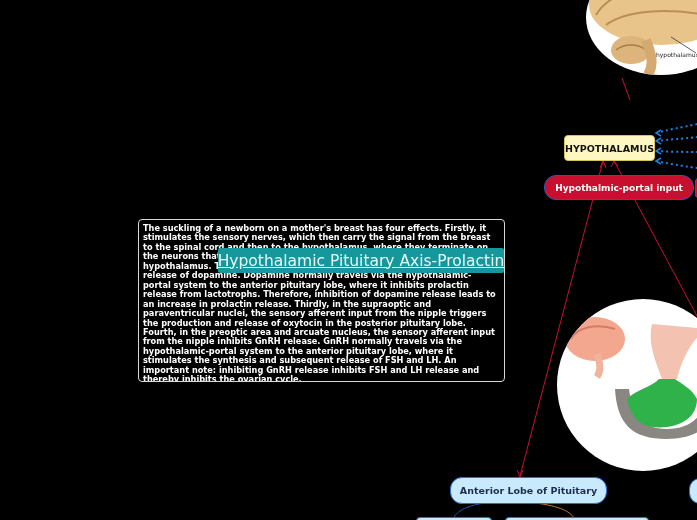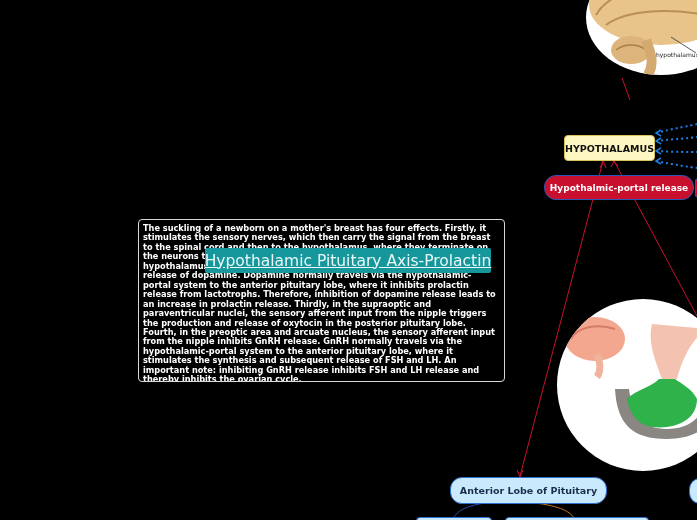--- a/index.html
+++ b/index.html
@@ -8,21 +8,21 @@
       font-family:"DejaVu Sans", sans-serif;
     }
     svg.links { position:absolute; left:0; top:0; }
     .note {
       position:absolute; left:138px; top:219px; width:356px; height:153px;
       border:1px solid #d8d8d8; border-radius:4px; background:#000;
       color:#fff; font-size:8.2px; font-weight:bold; line-height:9.45px;
       padding:4px 5px 4px 4px; overflow:hidden; letter-spacing:0;
     }
     .title-link {
-      position:absolute; left:205px; top:248px; width:286px; height:25px;
+      position:absolute; left:218px; top:248px; width:286px; height:25px;
       background:#16979c; color:#e9f7f7; font-size:15.5px; text-decoration:underline;
       display:flex; align-items:center; justify-content:center; white-space:nowrap;
       border-radius:2px;
     }
     .hypo {
       position:absolute; left:564px; top:135px; width:89px; height:24px;
       background:#fff7c2; border:1px solid #d7c15a; border-radius:4px;
       color:#111; font-size:9.5px; font-weight:bold; display:flex; align-items:center; justify-content:center;
     }
     .portal {
@@ -101,21 +101,21 @@
     <path d="M58,90 C60,125 75,140 110,140 C140,140 160,125 165,100 L150,100 C145,120 130,130 110,130 C85,130 75,115 72,90 Z" fill="#8a8782"></path>
     <path d="M70,100 C75,125 90,130 110,128 C125,126 140,118 140,100 C135,90 125,85 118,80 L102,80 C95,88 80,90 70,100 Z" fill="#2fb24a"></path>
   </svg>
 </div>
 
 <div class="hypo">
   <span>HYPOTHALAMUS</span>
 </div>
 
 <div class="portal">
-  <span>Hypothalmic-portal release</span>
+  <span>Hypothalmic-portal input</span>
 </div>
 <div class="portal-stub"></div>
 
 <div class="anterior">
   <span>Anterior Lobe of Pituitary</span>
 </div>
 <div class="posterior-stub"></div>
 <div class="child-node" style="left:416px; width:74px;"></div>
 <div class="child-node" style="left:505px; width:142px;"></div>
 

